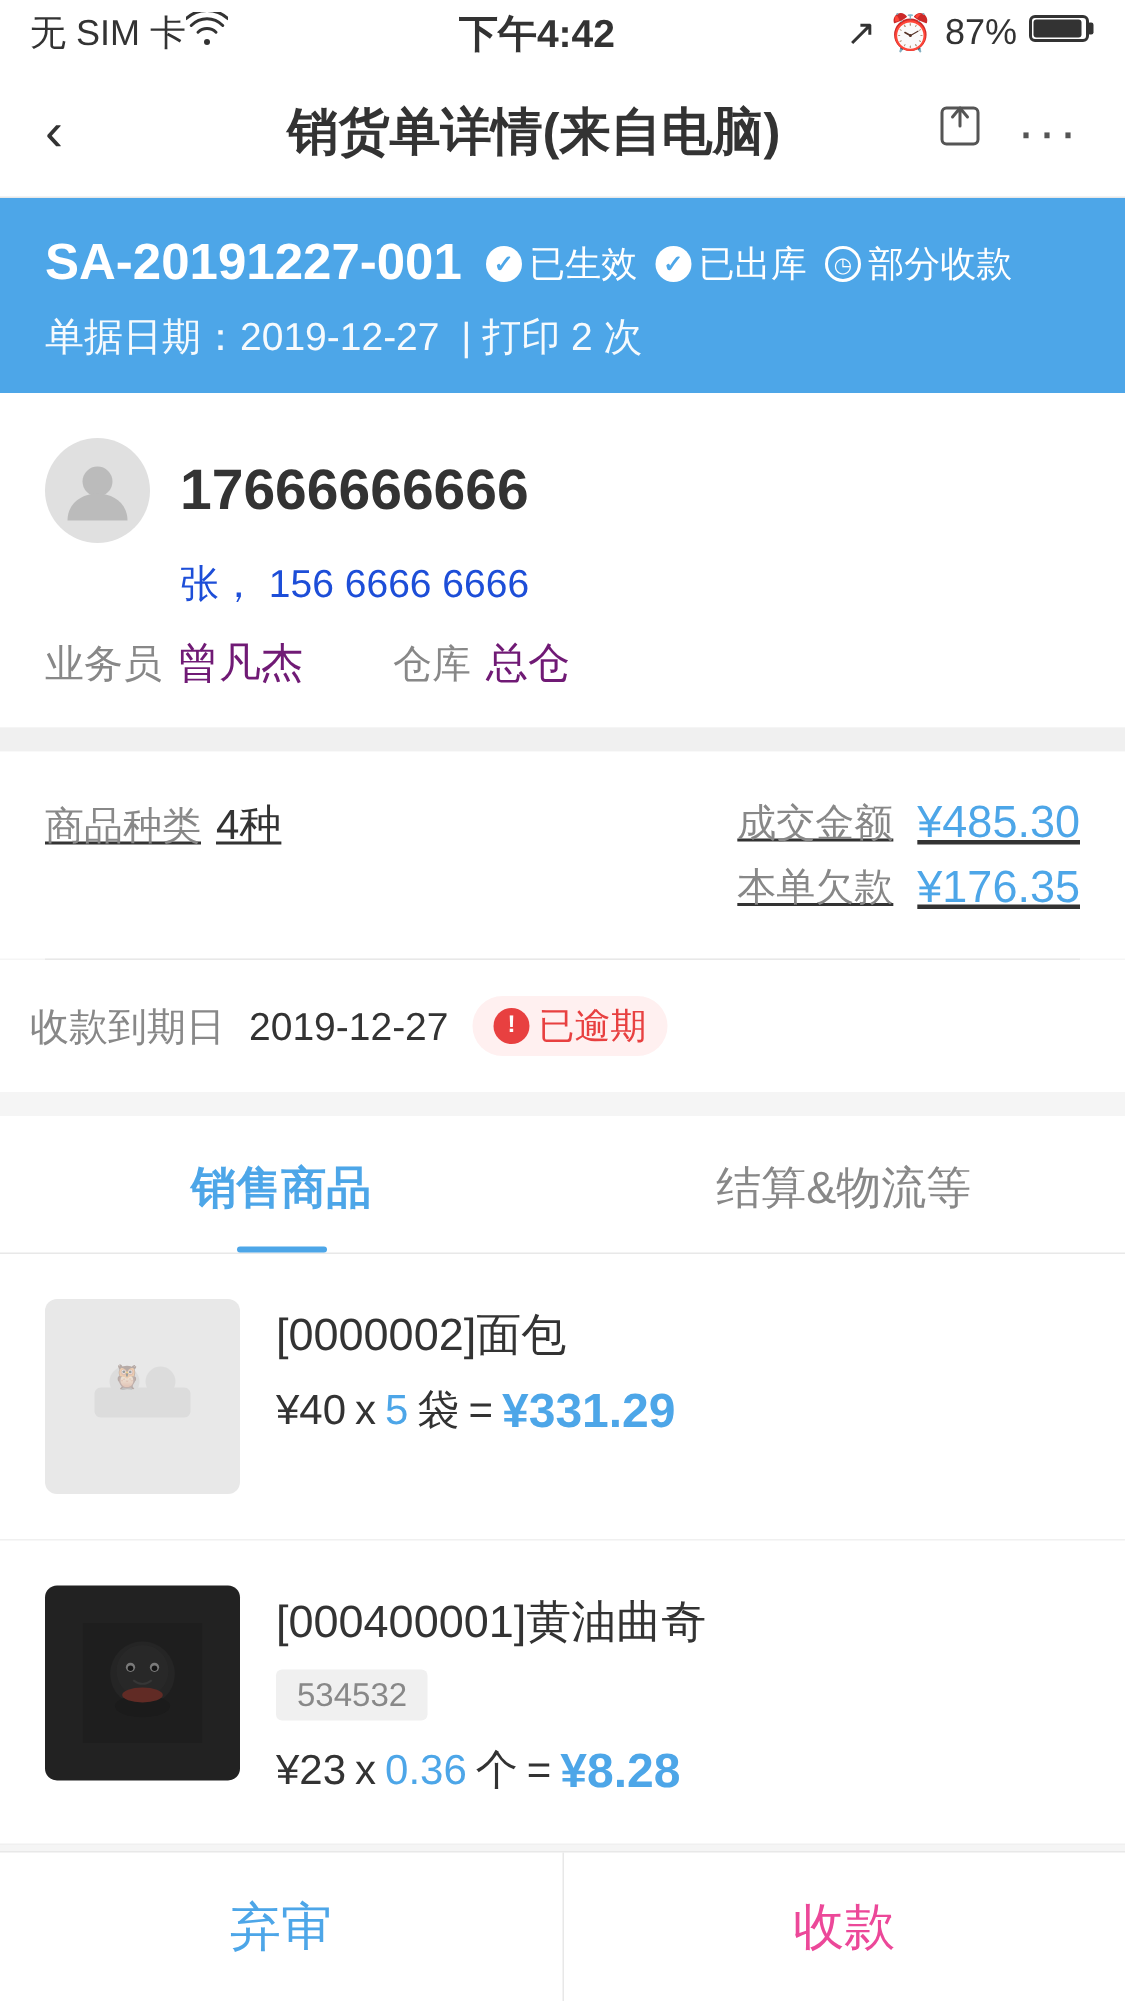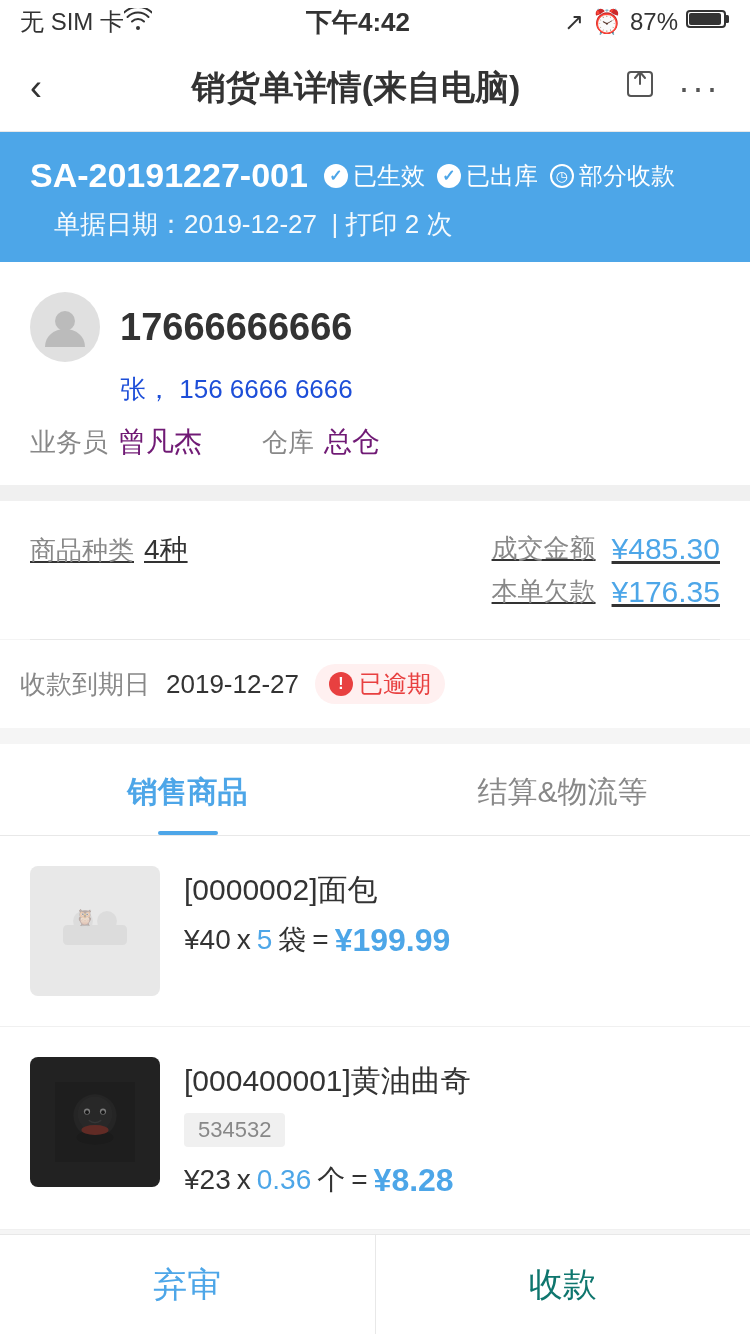--- a/index.html
+++ b/index.html
@@ -108,21 +108,20 @@
       display: flex;
       align-items: center;
       justify-content: center;
       color: #fff;
       font-size: 14px;
     }
     .banner-date {
       font-size: 26px;
       color: #fff;
       opacity: 0.95;
-      margin-left: 24px;
     }
 
     
     .customer-section {
       background: #fff;
       padding: 30px 30px 24px;
       margin-top: 0;
     }
     .customer-row {
       display: flex;
@@ -381,21 +380,21 @@
       align-items: center;
       justify-content: center;
       font-size: 34px;
       cursor: pointer;
     }
     .bottom-btn.cancel {
       color: #4da6e8;
       border-right: 1px solid #e8e8e8;
     }
     .bottom-btn.collect {
-      color: #0f766e;
+      color: #ec4899;
     }
   </style>
 </head>
 <body>
 
 <div class="status-bar">
   <div class="status-left">
     <span>无 SIM 卡</span>
     <span>
       <svg width="28" height="22" viewBox="0 0 28 22" fill="none">
@@ -541,21 +540,21 @@
     <div class="product-info">
       <div class="product-name">
         <span>[0000002]</span><span>面包</span>
       </div>
       <div class="product-price-row">
         <span>¥40</span>
         <span> x </span>
         <span class="qty-highlight">5</span>
         <span>袋</span>
         <span> = </span>
-        <span class="total-highlight">¥199.99</span>
+        <span class="total-highlight">¥331.29</span>
       </div>
     </div>
   </div>
 
   <div class="product-item">
     <div class="product-image has-img">
       <svg viewBox="0 0 130 130" width="130" height="130">
         <rect width="130" height="130" fill="#1a1a1a"></rect>
         <circle cx="65" cy="55" r="35" fill="#2a2a2a"></circle>
         <ellipse cx="65" cy="90" rx="30" ry="12" fill="#111"></ellipse>

